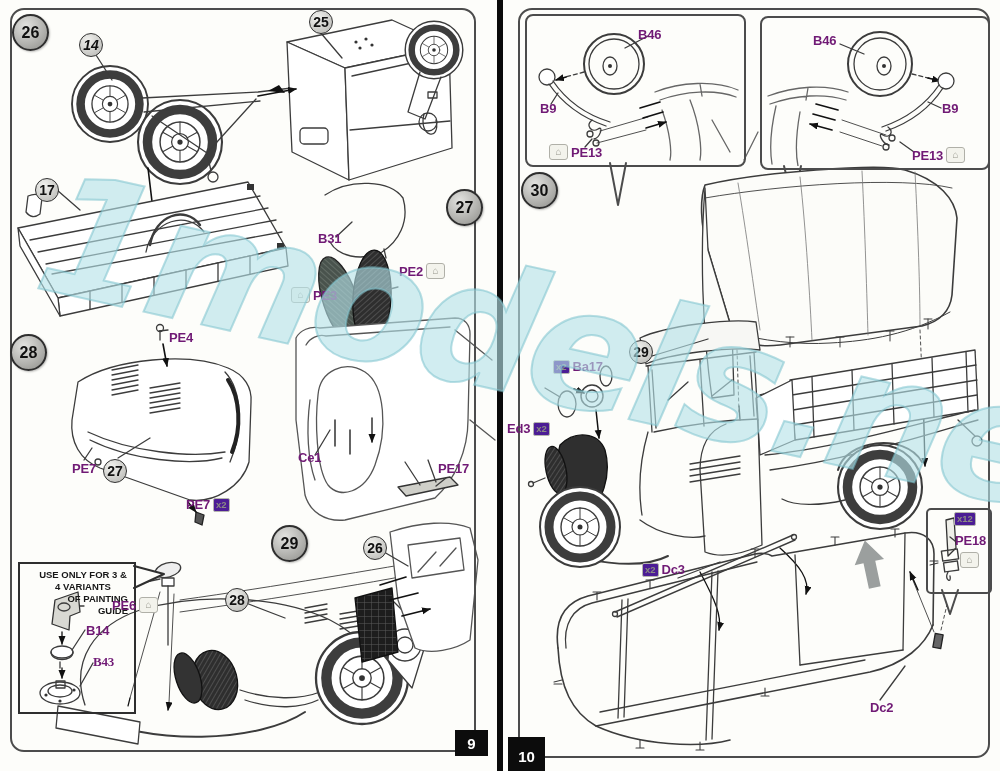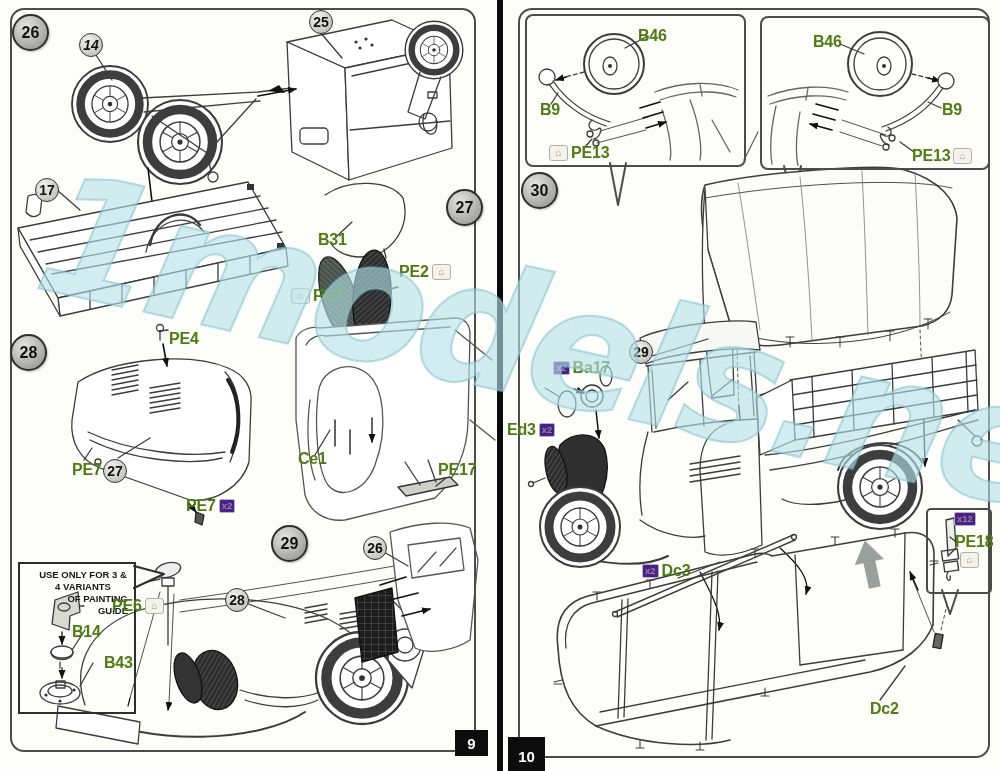--- a/index.html
+++ b/index.html
@@ -11,21 +11,21 @@
   #frameR{left:518px;top:8px;width:468px;height:746px;}
   .detail-box{position:absolute;border:2px solid #4c4c4c;border-radius:8px;}
   .step{position:absolute;width:33px;height:33px;border-radius:50%;border:2px solid #2e2e2e;
         background:radial-gradient(circle at 36% 30%,#e3e3e0,#8e8e8a);
         display:flex;align-items:center;justify-content:center;
         font-size:16px;font-weight:bold;color:#101010;box-shadow:1px 1px 2px rgba(0,0,0,.25);}
   .callout{position:absolute;width:22px;height:22px;border-radius:50%;border:1.7px solid #333;
         background:radial-gradient(circle at 36% 30%,#f2f2ef,#b4b4b0);
         display:flex;align-items:center;justify-content:center;
         font-size:14px;font-weight:bold;color:#111;}
-  .lbl{position:absolute;font-size:16px;font-weight:bold;color:#4d7c0f;white-space:nowrap;letter-spacing:-0.2px;}
+  .lbl{position:absolute;font-size:13px;font-weight:bold;color:#701a75;white-space:nowrap;letter-spacing:-0.2px;}
   .lrow{position:absolute;display:flex;gap:3px;align-items:center;}
   .lrow .lbl{position:static;}
   .qty{font-size:9.5px;font-weight:bold;color:#8b8b83;border:1px solid #b5b5ae;background:#4c1d95;
        padding:0 2px;height:12px;line-height:12px;border-radius:2px;white-space:nowrap;}
   .pe-icon{display:inline-block;width:17px;height:14px;border:1px solid #b0b0a8;border-radius:3px;
        background:#f3f3ec;color:#96968c;font-size:10px;line-height:13px;text-align:center;font-weight:bold;}
   .note-box{position:absolute;left:18px;top:562px;width:114px;height:148px;border:2px solid #2e2e2e;background:transparent;}
   .note-text{margin:5px 4px 0 16px;font-size:9.5px;font-weight:bold;color:#171717;text-align:center;line-height:1.25;}
   .note-text .l2{text-align:right;padding-right:2px;}
   .page-num{position:absolute;background:#0c0c0c;color:#fff;font-weight:bold;font-size:15px;
@@ -388,22 +388,22 @@
   <div class="note-box">
     <div class="note-text">
       <div>USE ONLY FOR 3 &amp; 4 VARIANTS</div>
       <div class="l2">OF PAINTING GUIDE</div>
     </div>
   </div>
   <div class="lrow" style="left:74px;top:597px;margin-left:38px;">
     <span class="lbl">PE6</span>
     <span class="pe-icon">⌂</span>
   </div>
-  <div class="lbl" style="left:72px;top:623px;">B14</div>
-  <div class="lbl" style="left:104px;top:654px;">B43</div>
+  <div class="lbl" style="left:86px;top:623px;">B14</div>
+  <div class="lbl" style="left:93px;top:654px;font-family:Liberation Serif, serif;">B43</div>
 
   <div class="page-num" id="pn9">9</div>
 
   <div class="step" style="left:521px;top:172px;">
       <span>30</span>
     </div>
   <div class="callout" style="left:629px;top:340px;">
       <span>29</span>
     </div>
 

